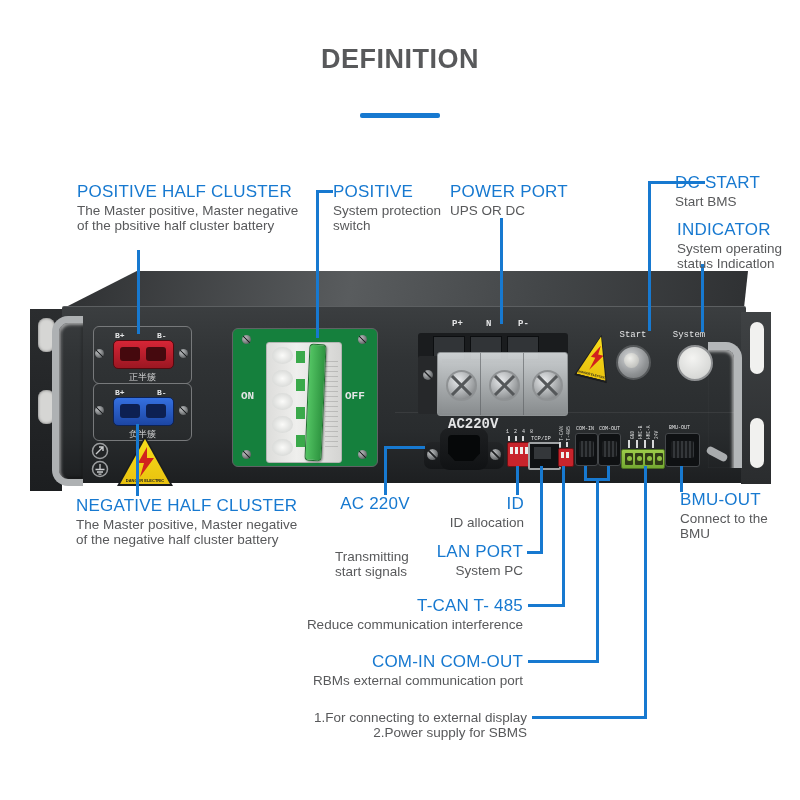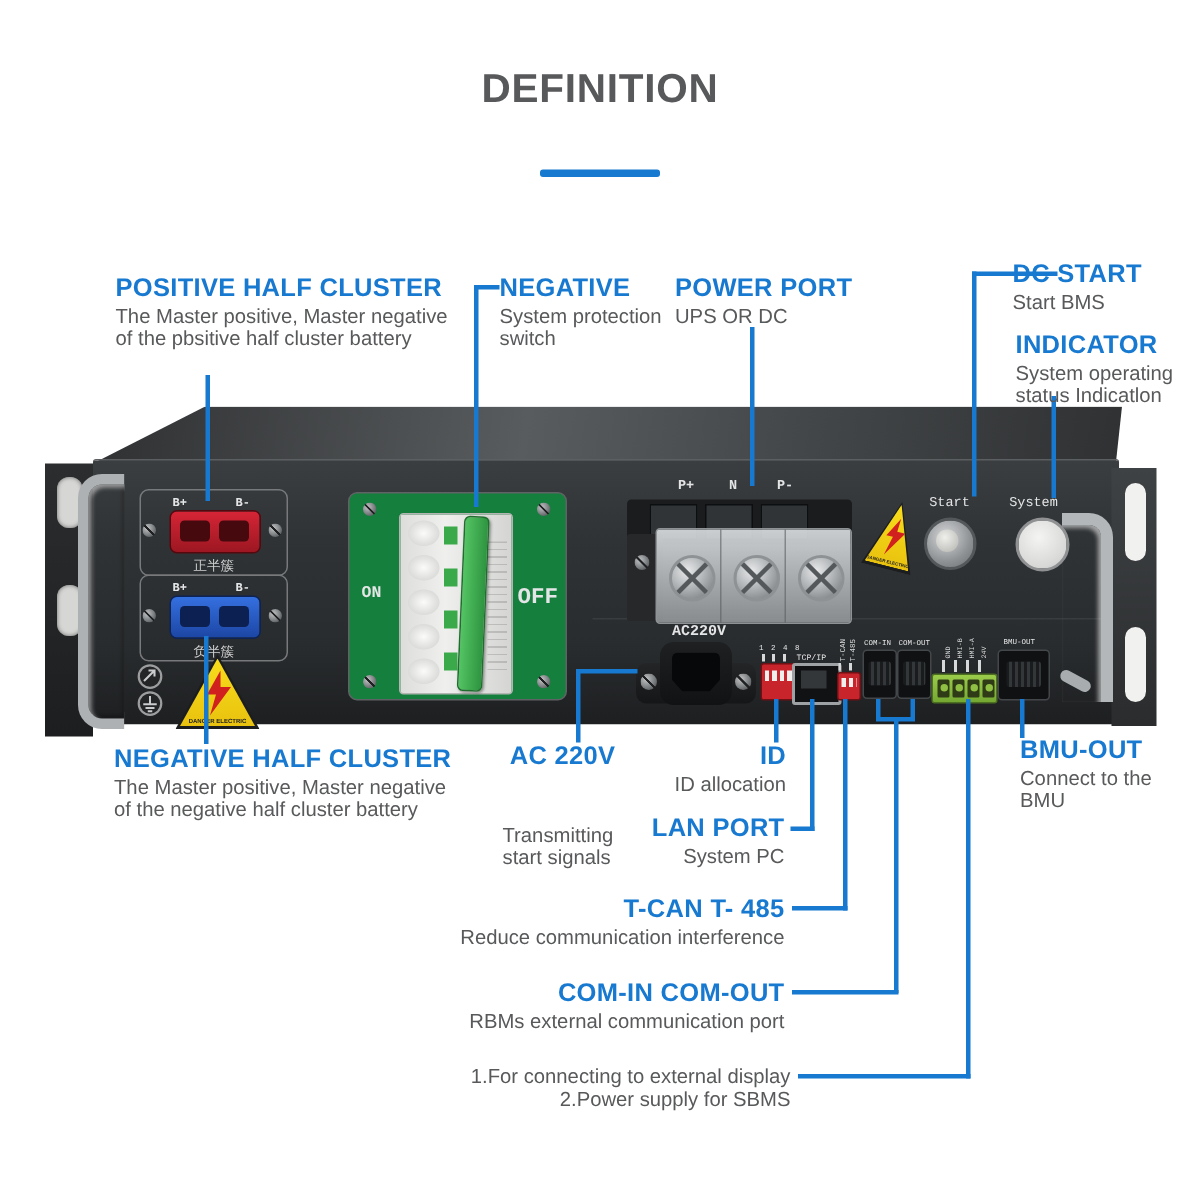--- a/index.html
+++ b/index.html
@@ -5,21 +5,21 @@
   html,body{margin:0;padding:0;background:#ffffff;}
   #canvas{position:relative;width:800px;height:800px;background:#ffffff;overflow:hidden;
           font-family:"Liberation Sans","DejaVu Sans",sans-serif;}
   
   .title{position:absolute;left:0;top:44px;width:800px;text-align:center;
          color:#58595b;font-size:27px;font-weight:700;line-height:31px;letter-spacing:.5px;}
   .title-underline{position:absolute;left:360px;top:113px;width:80px;height:5px;
          background:var(--accent,#1779d0);border-radius:2px;}
   
   .co{position:absolute;}
-  .co-h{color:var(--accent,#1779d0);font-size:17px;font-weight:700;letter-spacing:.2px;line-height:19px;}
+  .co-h{color:var(--accent,#1779d0);font-size:17px;font-weight:400;letter-spacing:.2px;line-height:19px;}
   .co-b{color:#58595b;font-size:13.5px;line-height:15px;white-space:pre-line;margin-top:2px;}
   .ra{text-align:right;}
   
   .ln{position:absolute;background:var(--accent,#1779d0);}
   
   .topface{position:absolute;left:62px;top:271px;width:686px;height:38px;
      background:linear-gradient(100deg,#2e3032 0%,#595c5e 42%,#434648 70%,#2f3133 100%);
      clip-path:polygon(0 100%,10.9% 0,100% 0,99.4% 100%);}
   .frontpanel{position:absolute;left:62px;top:306px;width:684px;height:176px;
      background:linear-gradient(180deg,#3b3e40 0%,#303335 30%,#292c2e 70%,#1d1f21 100%);
@@ -120,21 +120,21 @@
       <div style="position:absolute;left:0;bottom:1px;width:50px;text-align:center;font-size:4px;color:#1b1d1f;font-weight:700;">DANGER ELECTRIC</div>
     </div>
   </div>
 
   <div class="outline-panel" style="left:232px;top:328px;width:144px;height:137px;background:#15803d;border-color:#606365;">
     <div class="screw" style="left:9px;top:6px;width:9px;height:9px;"></div>
     <div class="screw" style="left:125px;top:6px;width:9px;height:9px;"></div>
     <div class="screw" style="left:9px;top:121px;width:9px;height:9px;"></div>
     <div class="screw" style="left:125px;top:121px;width:9px;height:9px;"></div>
     <div class="dlab mono" style="left:8px;top:61px;font-size:11px;">ON</div>
-    <div class="dlab mono" style="left:112px;top:61px;font-size:15px;">OFF</div>
+    <div class="dlab mono" style="left:112px;top:61px;font-size:11px;">OFF</div>
 
     <div style="position:absolute;left:33px;top:13px;width:74px;height:119px;background:linear-gradient(90deg,#dddddb,#efefed 40%,#d4d4d2);border:1px solid #b3b5b3;border-radius:3px;">
       <div style="position:absolute;left:5px;top:4px;width:21px;height:17px;border-radius:50%;background:radial-gradient(#fbfbf9,#cdcfcd);"></div>
       <div style="position:absolute;left:5px;top:27px;width:21px;height:17px;border-radius:50%;background:radial-gradient(#fbfbf9,#cdcfcd);"></div>
       <div style="position:absolute;left:5px;top:50px;width:21px;height:17px;border-radius:50%;background:radial-gradient(#fbfbf9,#cdcfcd);"></div>
       <div style="position:absolute;left:5px;top:73px;width:21px;height:17px;border-radius:50%;background:radial-gradient(#fbfbf9,#cdcfcd);"></div>
       <div style="position:absolute;left:5px;top:96px;width:21px;height:17px;border-radius:50%;background:radial-gradient(#fbfbf9,#cdcfcd);"></div>
       <div style="position:absolute;left:29px;top:8px;width:9px;height:12px;background:#3aa94a;"></div>
       <div style="position:absolute;left:29px;top:36px;width:9px;height:12px;background:#3aa94a;"></div>
       <div style="position:absolute;left:29px;top:64px;width:9px;height:12px;background:#3aa94a;"></div>
@@ -173,21 +173,21 @@
     </div>
   </div>
 
   <div class="dlab mono" style="left:618px;top:330px;width:30px;text-align:center;font-size:9px;font-weight:400;">Start</div>
   <div style="position:absolute;left:616px;top:345px;width:31px;height:31px;border-radius:50%;background:radial-gradient(circle at 40% 35%,#d6d8da,#8f9294 60%,#6b6e70);border:2px solid #55585a;">
     <div style="position:absolute;left:6px;top:6px;width:15px;height:15px;border-radius:50%;background:radial-gradient(circle at 40% 35%,#efefeb,#b2b3af);"></div>
   </div>
   <div class="dlab mono" style="left:672px;top:330px;width:34px;text-align:center;font-size:9px;font-weight:400;">System</div>
   <div style="position:absolute;left:677px;top:345px;width:32px;height:32px;border-radius:50%;background:radial-gradient(circle at 42% 35%,#f4f4f2,#d8d9d7 70%,#b9bbbd);border:2px solid #8f9193;"></div>
 
-  <div class="dlab mono" style="left:448px;top:416px;font-size:10px;">AC220V</div>
+  <div class="dlab mono" style="left:448px;top:416px;font-size:14px;">AC220V</div>
 
   <div style="position:absolute;left:424px;top:442px;width:80px;height:27px;background:linear-gradient(180deg,#232527,#141618);border-radius:7px;"></div>
   <div class="screw" style="left:427px;top:449px;width:11px;height:11px;"></div>
   <div class="screw" style="left:490px;top:449px;width:11px;height:11px;"></div>
   <div style="position:absolute;left:440px;top:428px;width:48px;height:42px;background:linear-gradient(180deg,#1e2022,#101214);border-radius:9px;">
     <div style="position:absolute;left:8px;top:7px;width:32px;height:26px;background:#060809;border-radius:4px;clip-path:polygon(0 0,100% 0,100% 70%,78% 100%,22% 100%,0 70%);"></div>
   </div>
 
   <div class="dlab mono" style="left:506px;top:429px;font-size:5px;letter-spacing:1px;font-weight:400;">1 2 4 8</div>
   <div class="pins" style="left:508px;top:436px;width:20px;height:5px;"></div>
@@ -265,21 +265,21 @@
   <div class="ln" style="left:532px;top:716px;width:115px;height:3px;"></div>
   <div class="ln" style="left:680px;top:466px;width:3px;height:26px;"></div>
 
   <div class="co" style="left:77px;top:182px;">
     <div class="co-h">POSITIVE HALF CLUSTER</div>
     <div class="co-b">The Master positive, Master negative
 of the pbsitive half cluster battery</div>
   </div>
 
   <div class="co" style="left:333px;top:182px;">
-    <div class="co-h">NEGATIVE</div>
+    <div class="co-h">POSITIVE</div>
     <div class="co-b">System protection
 switch</div>
   </div>
 
   <div class="co" style="left:450px;top:182px;">
     <div class="co-h">POWER PORT</div>
     <div class="co-b">UPS OR DC</div>
   </div>
 
   <div class="co" style="left:675px;top:173px;">

